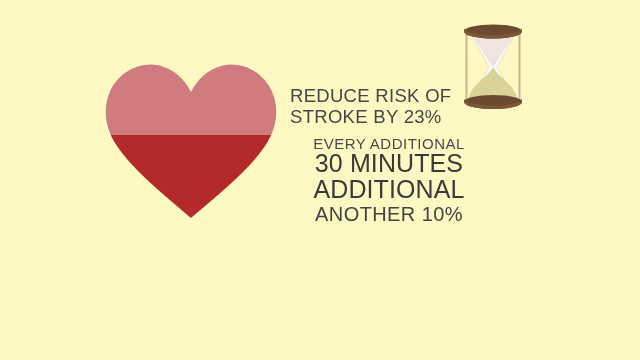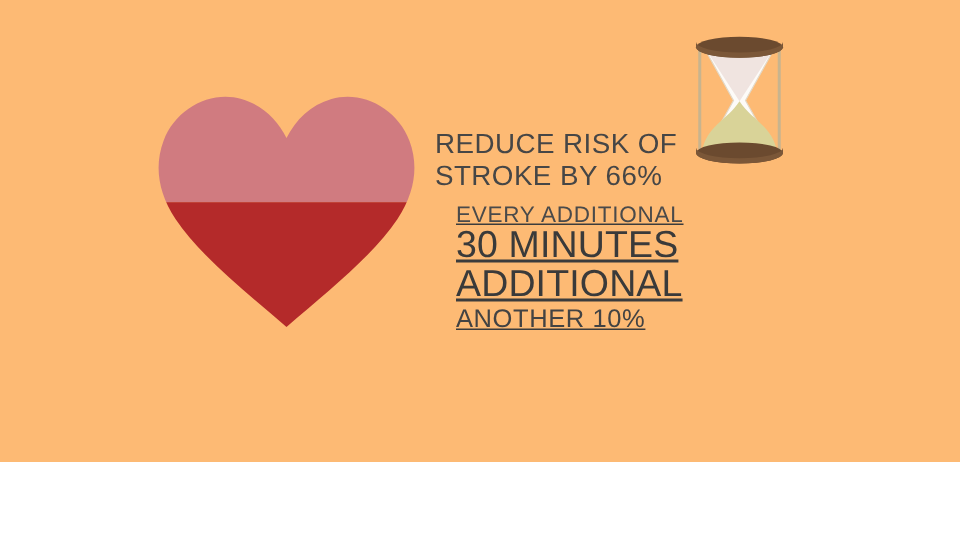--- a/index.html
+++ b/index.html
@@ -9,22 +9,22 @@
   body {
     width: 640px;
     height: 360px;
     background: #ffffff;
     font-family: "Liberation Sans", sans-serif;
     overflow: hidden;
   }
   #stage {
     position: relative;
     width: 640px;
-    height: 308px;
-    background: #fdba74;
+    height: 360px;
+    background: #fef9c3;
   }
 
   
   #heart-graphic {
     position: absolute;
     left: 103px;
     top: 58px;
     width: 176px;
     height: 160px;
   }
@@ -51,41 +51,40 @@
   }
   #stroke-stat-block .line {
     font-size: 18.5px;
     letter-spacing: 0.3px;
     font-weight: 400;
     white-space: nowrap;
     color: #464646;
   }
 
   #minutes-stat-block {
-    left: 304px;
+    left: 288px;
     top: 136px;
     width: 202px;
-    text-align: left;
+    text-align: center;
     line-height: 1.02;
-    text-decoration: underline;
   }
   #minutes-stat-block .sm {
     font-size: 15px;
     letter-spacing: 0.5px;
     color: #4a4a4a;
     white-space: nowrap;
   }
   #minutes-stat-block .lg {
     font-size: 25px;
     letter-spacing: 0.1px;
     color: #3a3a3a;
     white-space: nowrap;
   }
   #minutes-stat-block .md {
-    font-size: 17px;
+    font-size: 20px;
     letter-spacing: 0.4px;
     color: #434343;
     white-space: nowrap;
     padding-top: 2px;
   }
 </style>
 </head>
 <body style="background: rgb(255, 255, 255);">
 
 <div id="stage">
@@ -127,21 +126,21 @@
       <ellipse cx="36" cy="9.5" rx="29" ry="7" fill="#6b4a2f"></ellipse>
       <path d="M7,9.5 A29,7 0 0 0 65,9.5 L65,6 A29,7 0 0 1 7,6 Z" fill="#7b5738"></path>
 
       <ellipse cx="36" cy="80" rx="29" ry="7" fill="#6b4a2f"></ellipse>
       <path d="M7,80 A29,7 0 0 0 65,80 L65,76.5 A29,7 0 0 1 7,76.5 Z" fill="#7b5738"></path>
     </svg>
   </div>
 
   <div class="textblock" id="stroke-stat-block" style="color: rgb(60, 60, 60);">
     <div class="line">REDUCE RISK OF</div>
-    <div class="line">STROKE BY 66%</div>
+    <div class="line">STROKE BY 23%</div>
   </div>
 
   <div class="textblock" id="minutes-stat-block" style="color: rgb(60, 60, 60);">
     <div class="sm">EVERY ADDITIONAL</div>
     <div class="lg">30 MINUTES</div>
     <div class="lg">ADDITIONAL</div>
     <div class="md">ANOTHER 10%</div>
   </div>
 
 </div>

